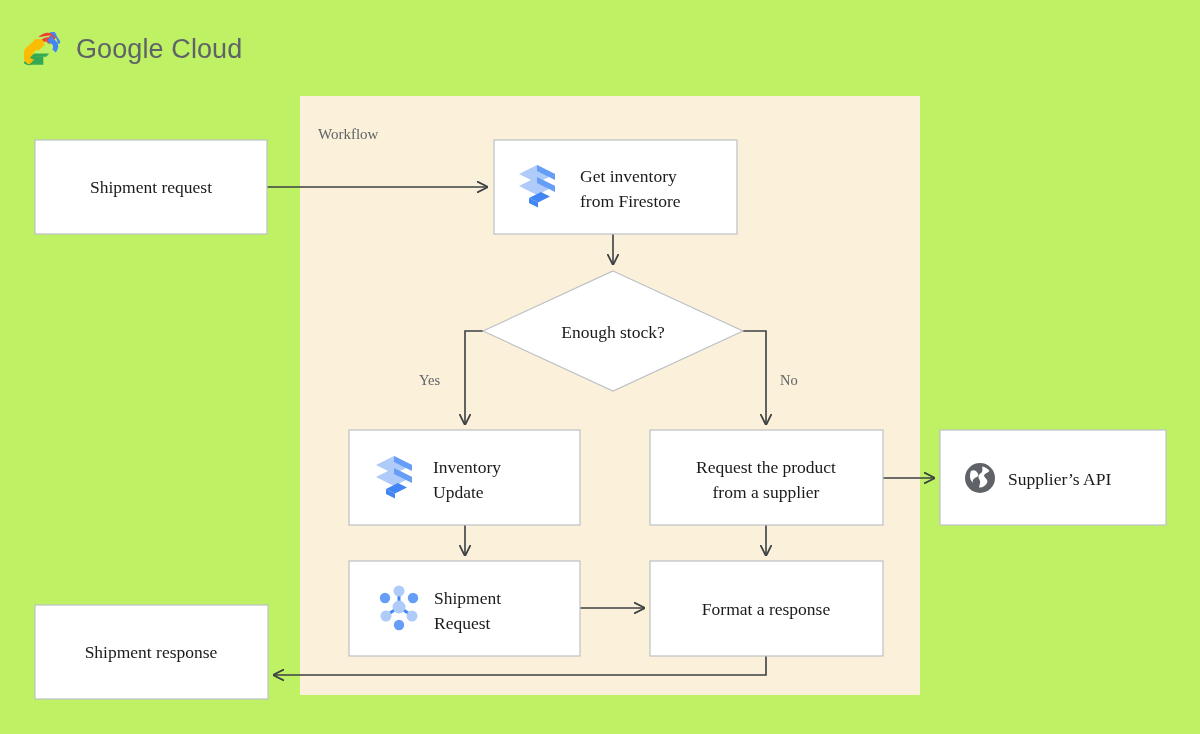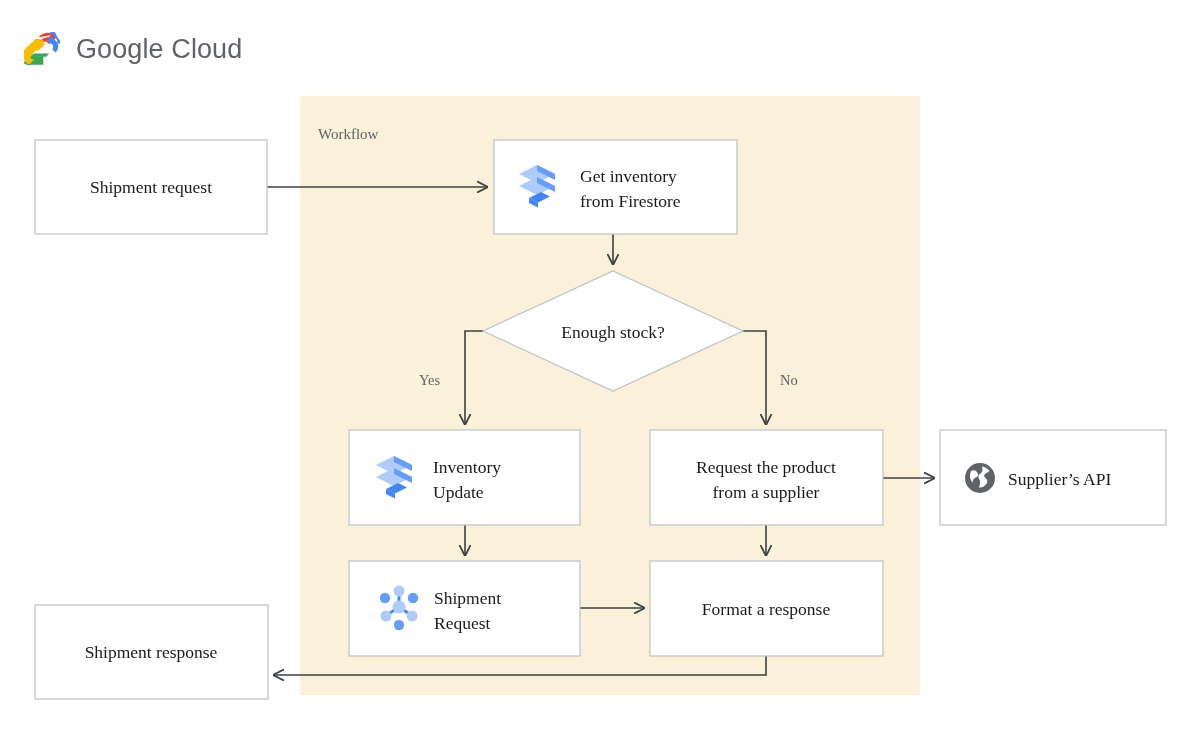--- a/index.html
+++ b/index.html
@@ -11,21 +11,21 @@
     width: 1200px;
     height: 734px;
     font-family: "Liberation Serif", "DejaVu Serif", serif;
     overflow: hidden;
     position: relative;
   }
   #stage {
     position: relative;
     width: 1200px;
     height: 734px;
-    background: #ffffff;
+    background: #bef264;
   }
   
   #brand {
     position: absolute;
     left: 24px;
     top: 28px;
     display: flex;
     align-items: center;
     gap: 12px;
     height: 42px;

